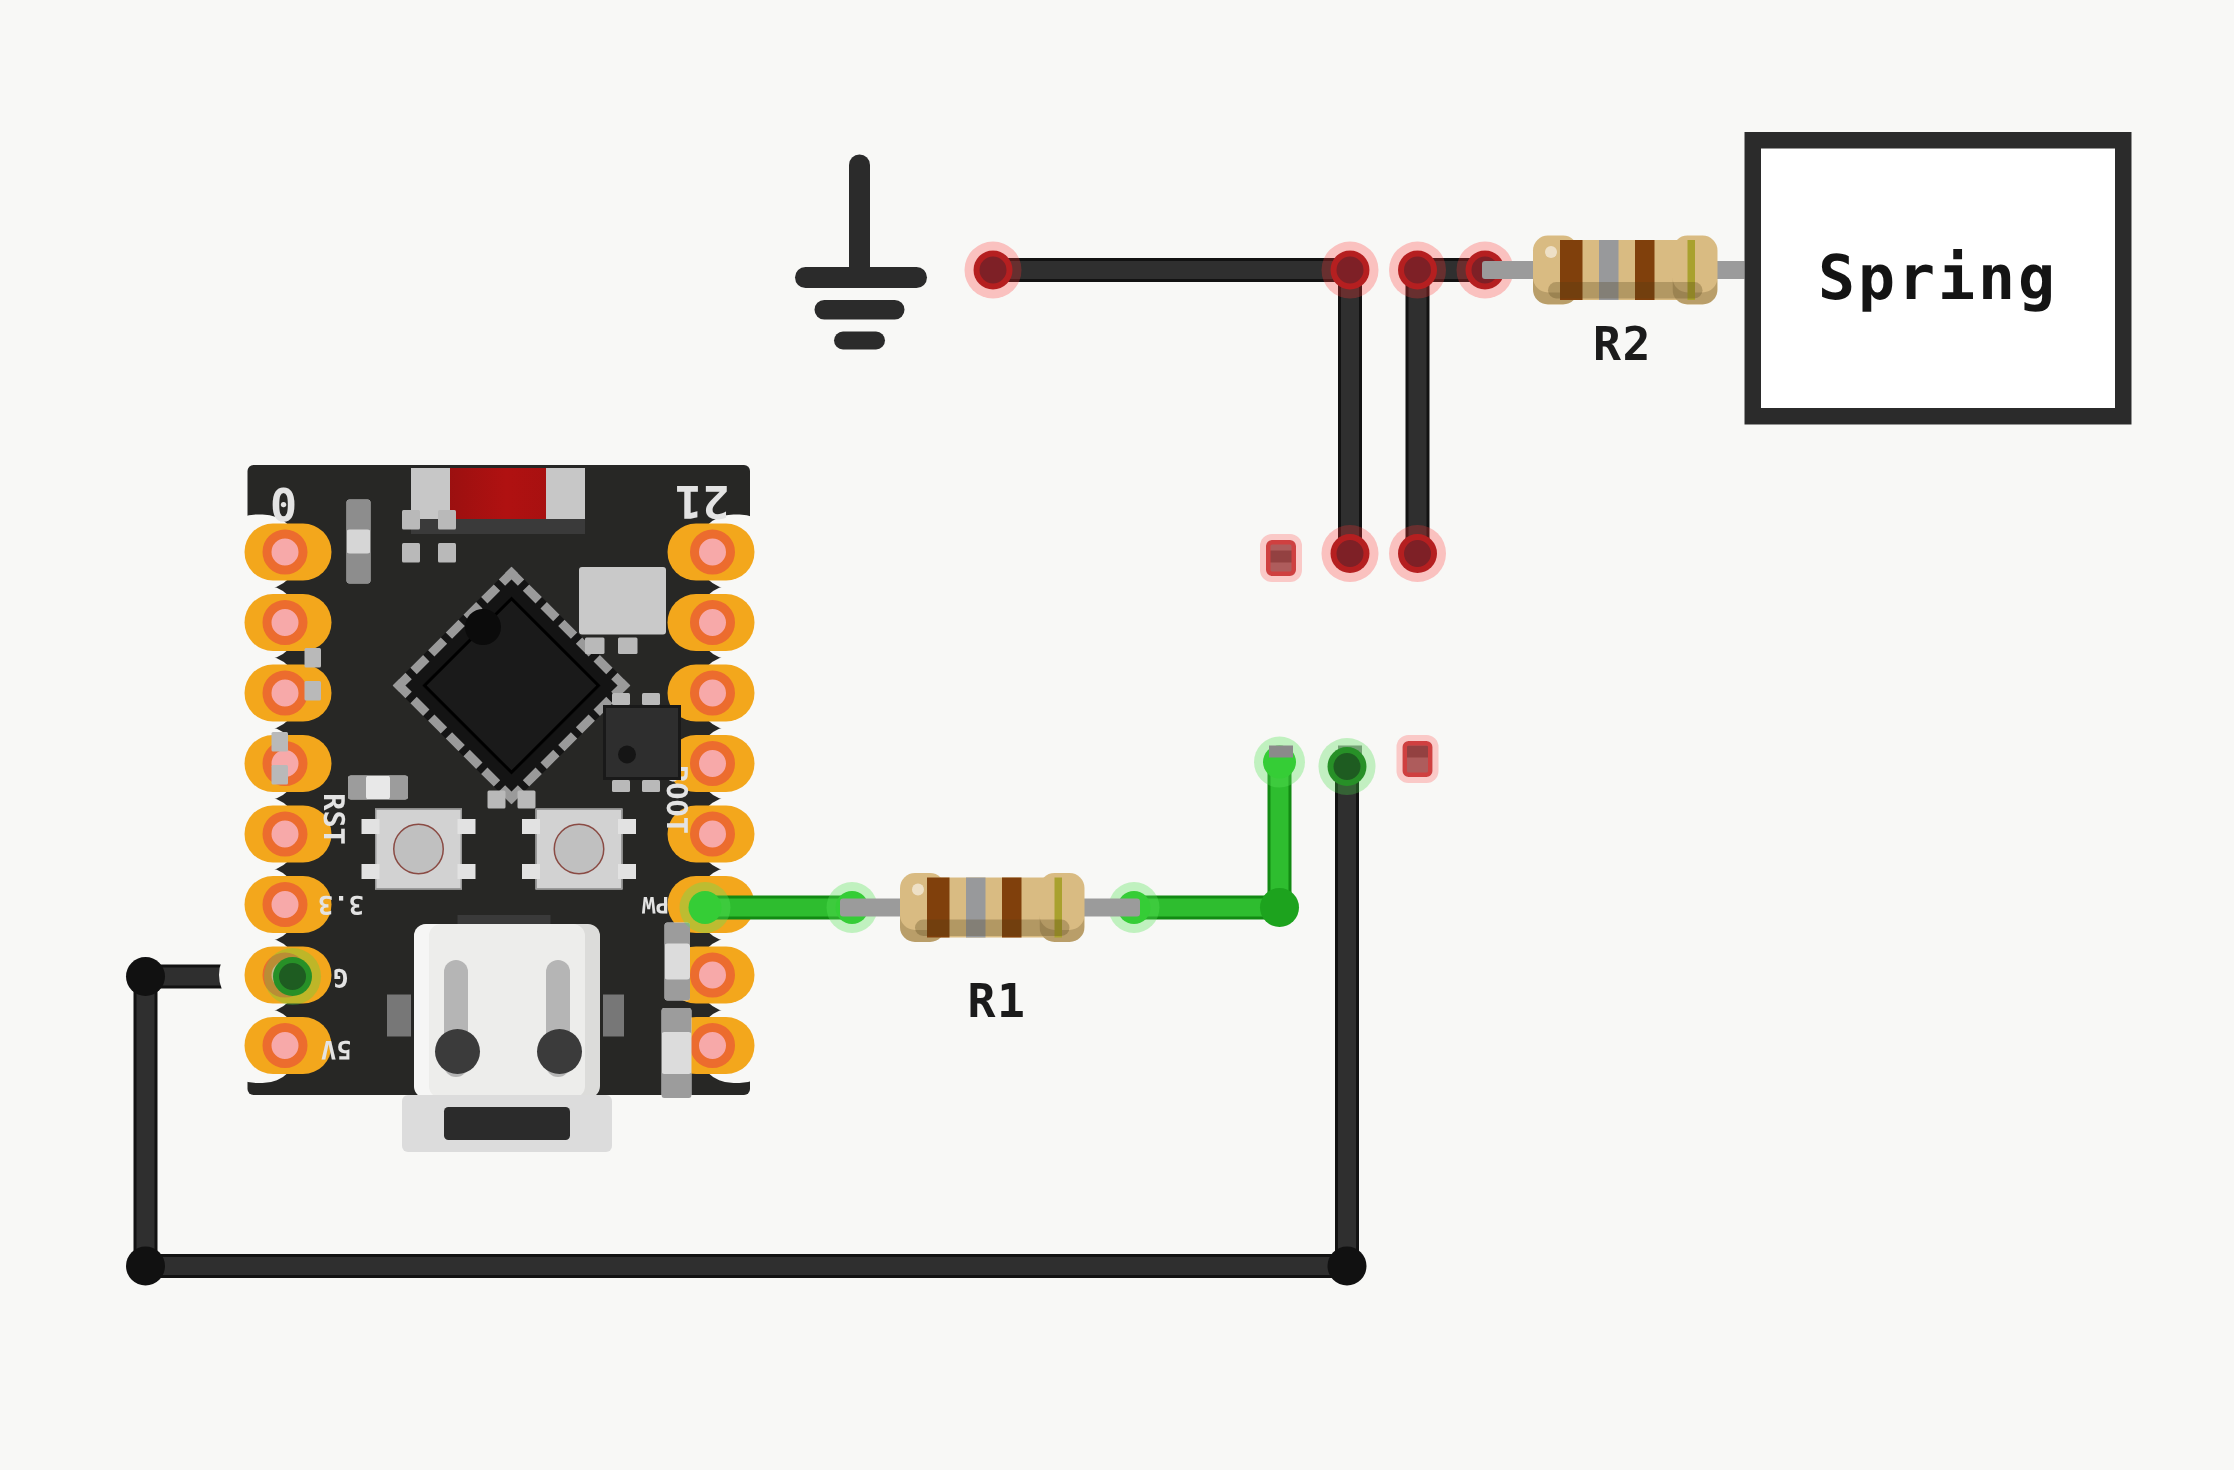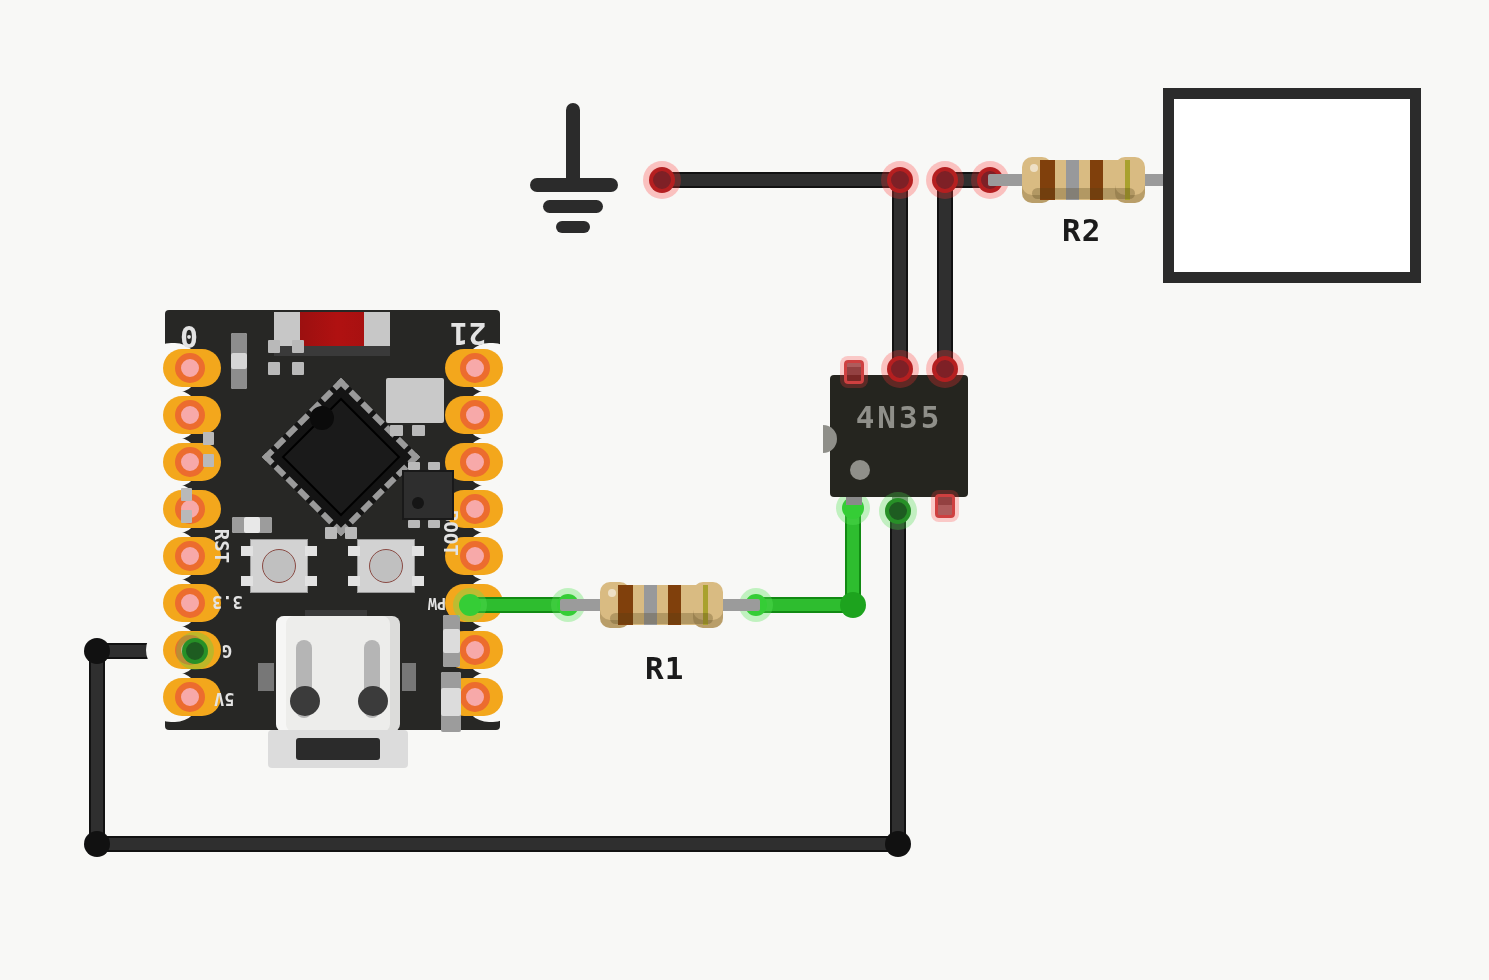--- a/index.html
+++ b/index.html
@@ -235,25 +235,20 @@
   <div class="dot-ltgreen" style="left:459px;top:594px;"></div>
   <div class="abs" style="left:840px;top:592px;width:26px;height:26px;border-radius:50%;background:#1da31e;"></div>
   <div class="dot-ltgreen" style="left:842px;top:497px;"></div>
 
   <div class="opto-stub" style="left:846px;top:367px;"></div>
   <div class="opto-stub" style="left:892px;top:367px;"></div>
   <div class="opto-stub" style="left:937px;top:367px;"></div>
   <div class="opto-stub" style="left:846px;top:497px;"></div>
   <div class="opto-stub" style="left:892px;top:497px;"></div>
   <div class="opto-stub" style="left:937px;top:497px;"></div>
-  <div class="opto">
-    <div class="opto-label">4N35</div>
-    <div class="abs" style="left:-7px;top:50px;width:14px;height:28px;border-radius:0 14px 14px 0;background:#8f8f89;"></div>
-    <div class="abs" style="left:20px;top:85px;width:20px;height:20px;border-radius:50%;background:#8f8f89;"></div>
-  </div>
   <div class="pad-red" style="left:844px;top:360px;"></div>
   <div class="pad-red" style="left:935px;top:494px;"></div>
   <div class="dot-red" style="left:887px;top:356px;"></div>
   <div class="dot-red" style="left:932px;top:356px;"></div>
   <div class="dot-dkgreen" style="left:885px;top:498px;"></div>
 
   <div class="dot-red" style="left:649px;top:167px;"></div>
   <div class="dot-red" style="left:887px;top:167px;"></div>
   <div class="dot-red" style="left:932px;top:167px;"></div>
   <div class="dot-red" style="left:977px;top:167px;"></div>
@@ -284,15 +279,16 @@
     <div class="band" style="left:18px;width:15px;background:#80400c;"></div>
     <div class="band" style="left:44px;width:13px;background:#98999b;"></div>
     <div class="band" style="left:68px;width:13px;background:#80400c;"></div>
     <div class="band" style="left:103px;width:5px;background:#a9a12e;"></div>
     <div class="shade"></div>
     <div class="glint"></div>
   </div>
   <div class="rlabel" style="left:1062px;top:212px;">R2</div>
 
   <div class="spring">
+    <div>Spring</div>
   </div>
 
 </div>
 
 </body></html>

